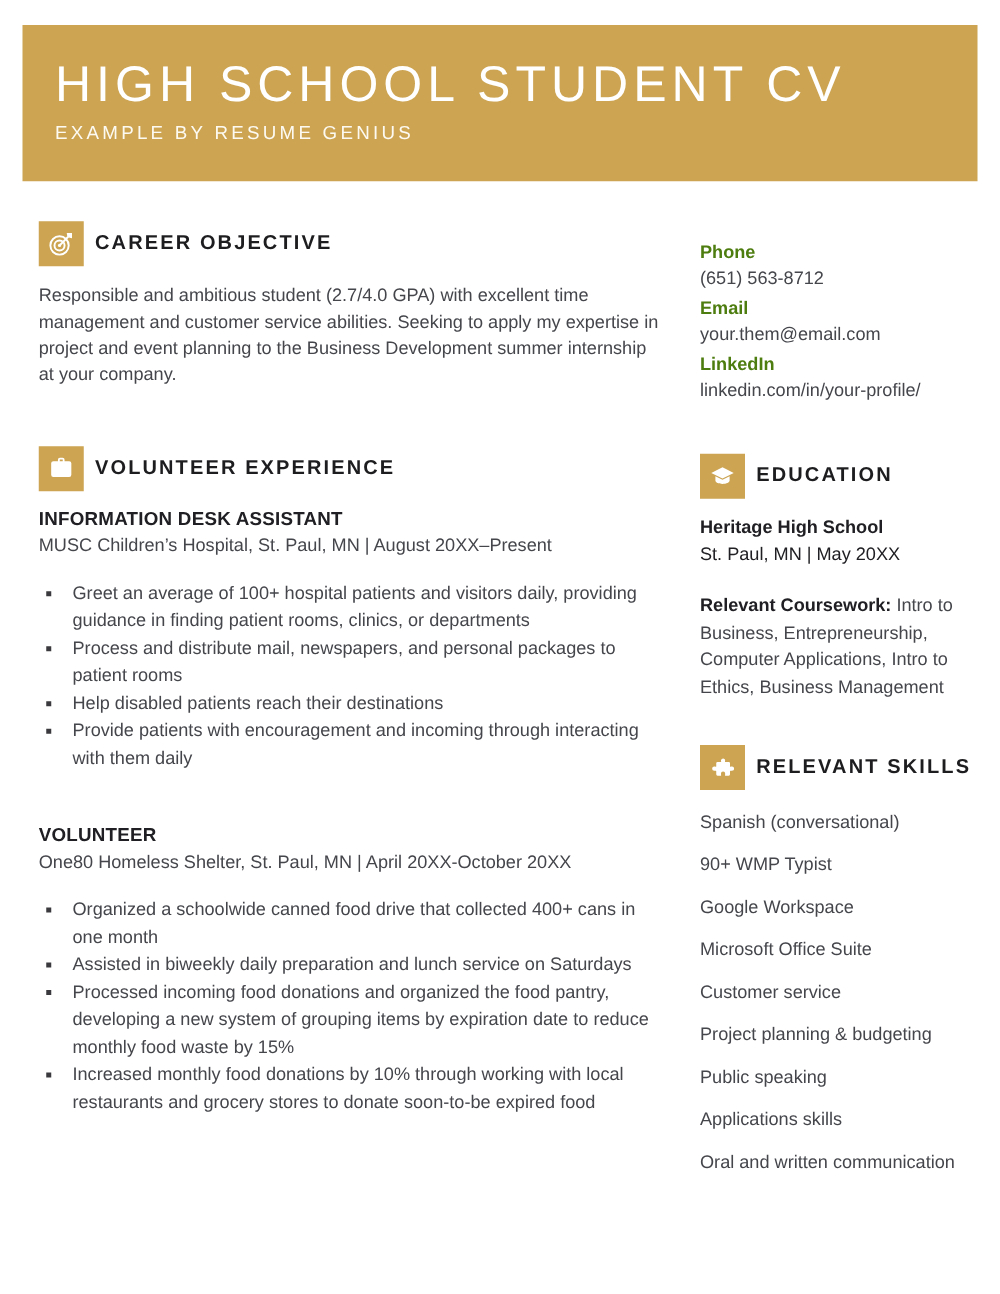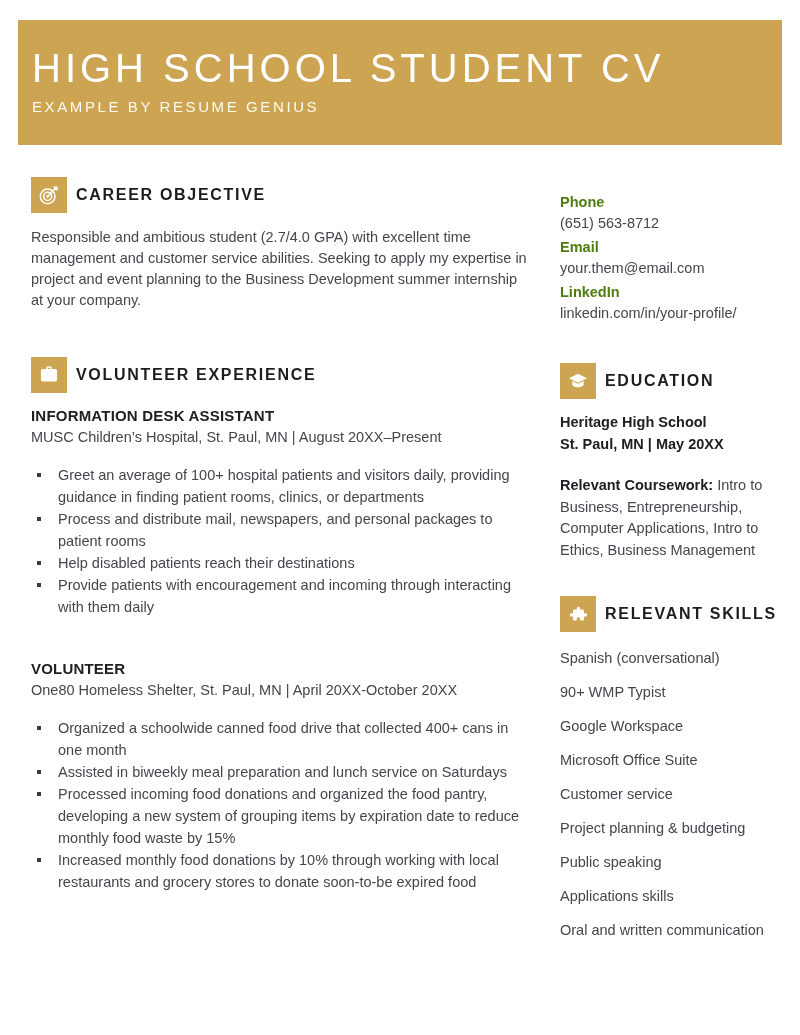--- a/index.html
+++ b/index.html
@@ -9,21 +9,21 @@
     font-family: "Liberation Sans", "DejaVu Sans", sans-serif;
     color: #45464c;
     overflow: hidden;
   }
   .page { width: 800px; height: 1035px; background: #ffffff; position: relative; }
 
   
   .header-band {
     position: absolute; left: 18px; top: 20px; right: 18px; height: 125px;
     background: #CCA452;
-    padding: 27px 0 0 14px;
+    padding: 27px 0 0 26px;
   }
   .header-title {
     color: #ffffff; font-size: 40px; font-weight: 300;
     letter-spacing: 4px; line-height: 42px; white-space: nowrap;
   }
   .header-subtitle {
     color: #fdfaf2; font-size: 15px; font-weight: 400;
     letter-spacing: 2.6px; margin-top: 9px; white-space: nowrap;
   }
 
@@ -76,21 +76,21 @@
     font-size: 14.5px; font-weight: 700; color: #4d7c0f; line-height: 21px;
   }
   .contact-value { font-size: 14.5px; color: #45464c; line-height: 21px; }
 
   .section-education { margin-top: 39px; }
   .edu-school {
     margin-top: 13px; font-size: 14.5px; font-weight: 700;
     color: #202024; line-height: 21.5px;
   }
   .edu-meta {
-    font-size: 14.5px; font-weight: 700; color: #202024; line-height: 21.5px;
+    font-size: 14.5px; font-weight: 400; color: #202024; line-height: 21.5px;
   }
   .edu-coursework {
     margin-top: 20px; font-size: 14.5px; line-height: 21.5px; color: #45464c;
   }
   .edu-coursework .bold-label { font-weight: 700; color: #202024; }
 
   .section-skills { margin-top: 35px; }
   ul.skills { list-style: none; margin-top: 16px; }
   ul.skills li {
     font-size: 14.5px; color: #45464c; line-height: 21px; margin-bottom: 13px;
@@ -145,21 +145,21 @@
             <li>Help disabled patients reach their destinations</li>
             <li>Provide patients with encouragement and incoming through interacting with them daily</li>
           </ul>
         </div>
 
         <div class="job job-2">
           <div class="job-title">VOLUNTEER</div>
           <div class="job-meta">One80 Homeless Shelter, St. Paul, MN | April 20XX-October 20XX</div>
           <ul class="bullets">
             <li>Organized a schoolwide canned food drive that collected 400+ cans in one month</li>
-            <li>Assisted in biweekly meal preparation and lunch service on Saturdays</li>
+            <li>Assisted in biweekly daily preparation and lunch service on Saturdays</li>
             <li>Processed incoming food donations and organized the food pantry, developing a new system of grouping items by expiration date to reduce monthly food waste by 15%</li>
             <li>Increased monthly food donations by 10% through working with local restaurants and grocery stores to donate soon-to-be expired food</li>
           </ul>
         </div>
       </div>
     </div>
 
     <div class="col-right">
 
       <div class="section">

